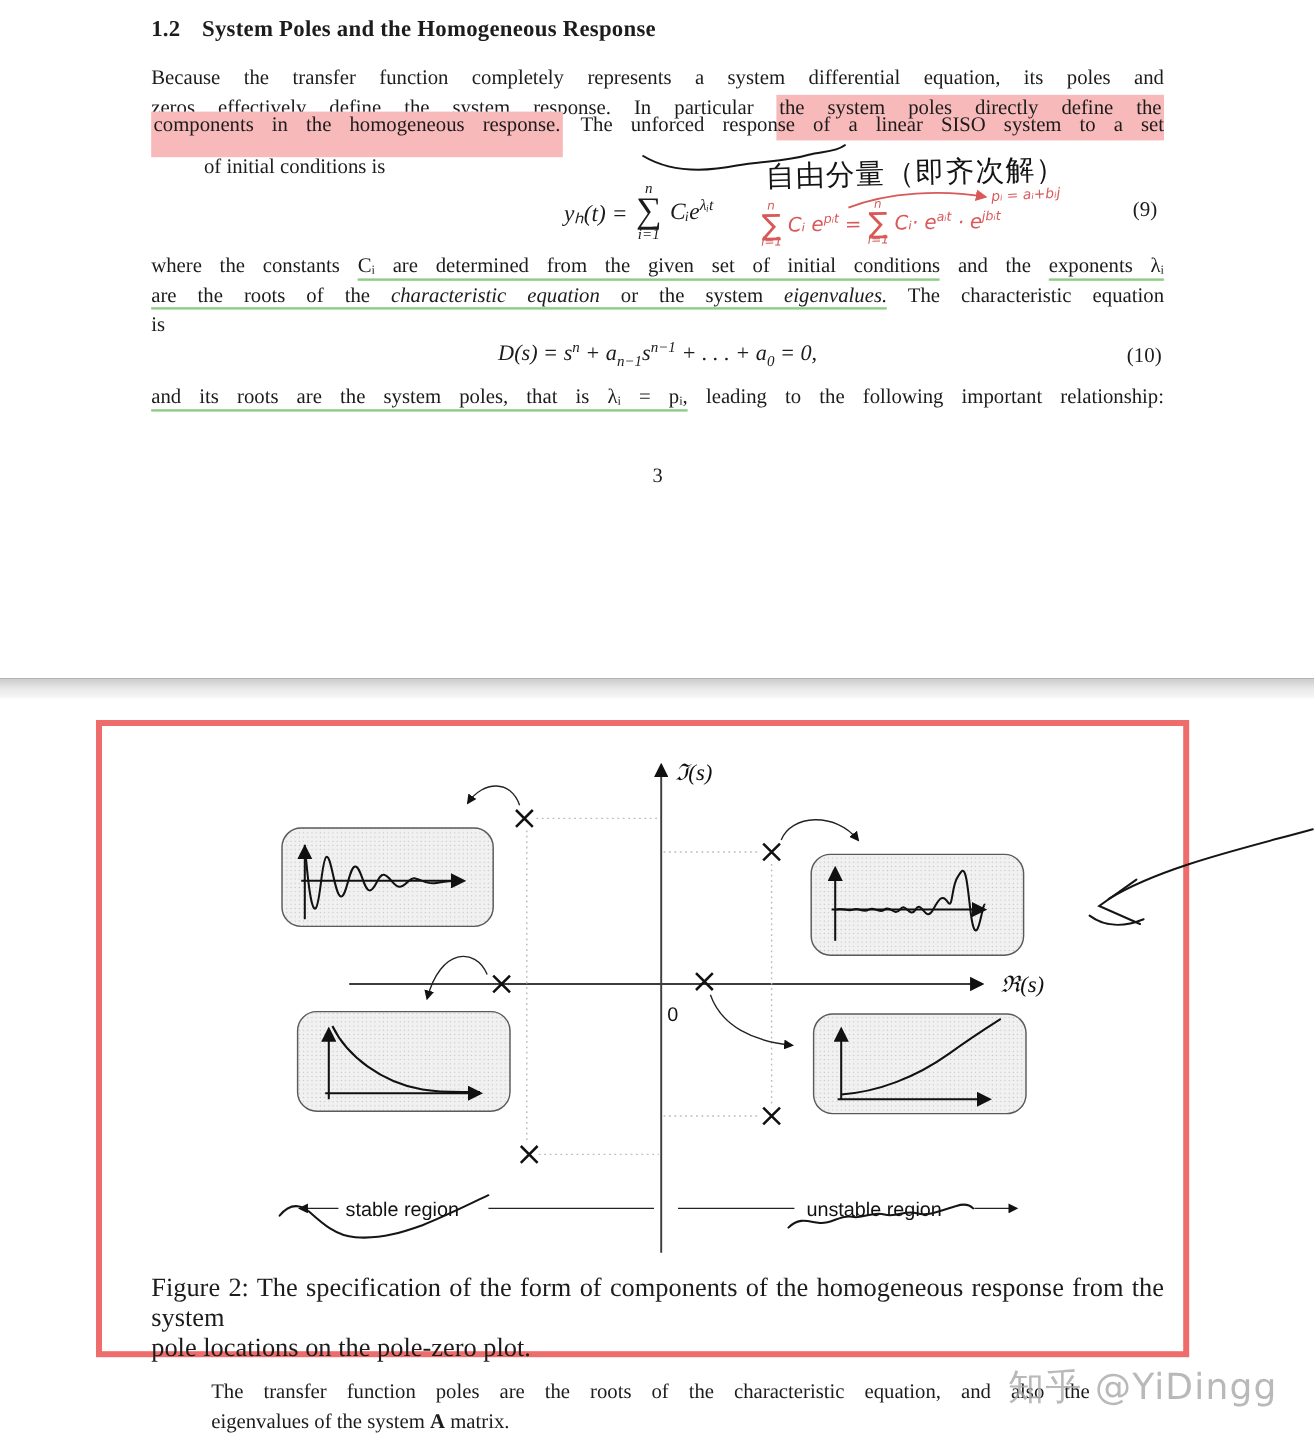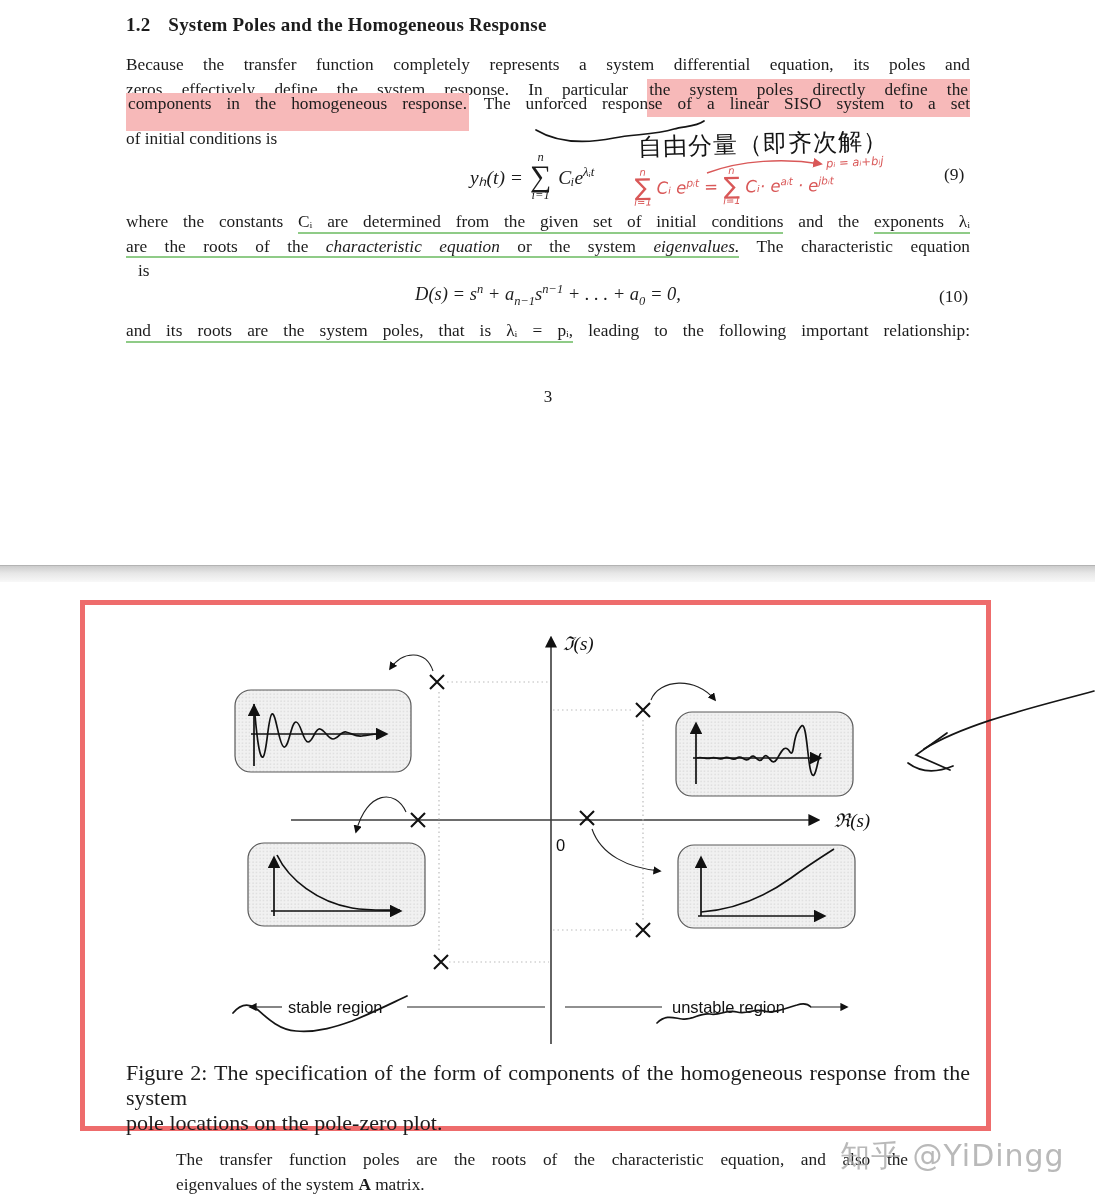--- a/index.html
+++ b/index.html
@@ -62,21 +62,21 @@
 </head>
 <body>
 
 <div class="abs heading">
   <span class="num">1.2</span><span>System Poles and the Homogeneous Response</span>
 </div>
 
 <div class="abs tline just" style="top:54px;"><span>Because the transfer function completely represents a system differential equation, its poles and</span></div>
 <div class="abs tline just" style="top:78.5px;"><span>zeros effectively define the system response.  In particular </span><span class="hl">the system poles directly define the</span></div>
 <div class="abs tline just" style="top:93px;"><span class="hl">components in the homogeneous response.</span><span> The </span><span>unforced response</span><span> of a linear SISO system to a set</span></div>
-<div class="abs tline" style="top:127.5px;"><span>of initial conditions is</span></div>
+<div class="abs tline" style="top:127.5px;margin-left:44px;"><span>of initial conditions is</span></div>
 
 <svg class="abs" style="left:528px;top:116px;" width="184" height="30" viewBox="0 0 184 30">
   <path class="ink" d="M8,14 C28,26 56,28 86,22 C106,18 126,19 146,13 C156,10 168,11 176,5"></path>
 </svg>
 
 <div class="abs eq9row math">
   <span>yₕ(t) =</span>
   <span class="sigma">
     <span class="lim">n</span>
     <span class="sym">∑</span>
@@ -109,21 +109,21 @@
   <defs>
       <marker id="ahr" viewBox="0 0 10 10" refX="8" refY="5" markerWidth="7" markerHeight="7" orient="auto-start-reverse">
         <path d="M0,0 L10,5 L0,10 z" fill="#d95858"></path>
       </marker>
     </defs>
   <path d="M4,17 C38,4 82,2 118,8" stroke="#d95858" stroke-width="1.4" fill="none" marker-end="url(#ahr)"></path>
 </svg>
 
 <div class="abs tline just" style="top:211px;"><span>where the constants </span><span class="gul">Cᵢ are determined from the given set of initial conditions</span><span> and the </span><span class="gul">exponents λᵢ</span></div>
 <div class="abs tline just" style="top:235.5px;"><span class="gul"><span>are the roots of the </span><span class="it">characteristic equation</span><span> or the system </span><span class="it">eigenvalues.</span></span><span> The characteristic equation</span></div>
-<div class="abs tline" style="top:260px;margin-left:12px;"><span>is</span></div>
+<div class="abs tline" style="top:260px;"><span>is</span></div>
 
 <div class="abs eq10 math">
   <span>D(s) = s</span><sup>n</sup><span> + a</span><sub>n−1</sub><span>s</span><sup>n−1</sup><span> + . . . + a</span><sub>0</sub><span> = 0,</span>
 </div>
 <div class="abs eqnum" style="left:939px;top:286px;">(10)</div>
 
 <div class="abs tline just" style="top:320px;"><span class="gul">and its roots are the system poles, that is λᵢ = pᵢ,</span><span> leading to the following important relationship:</span></div>
 
 <div class="abs pagenum">3</div>
 

